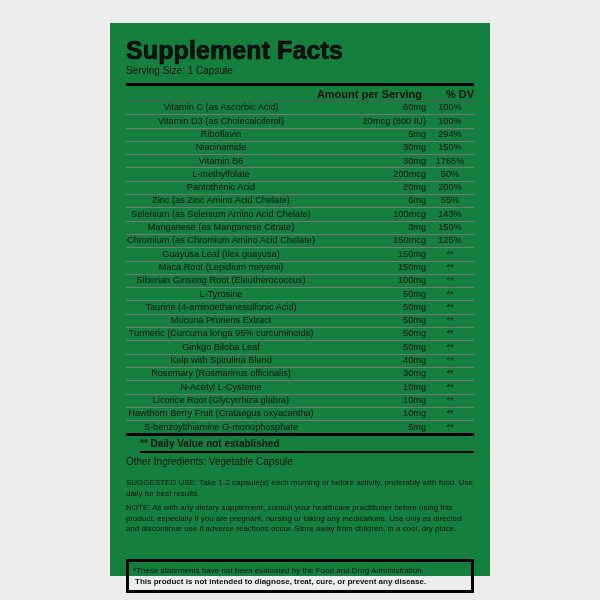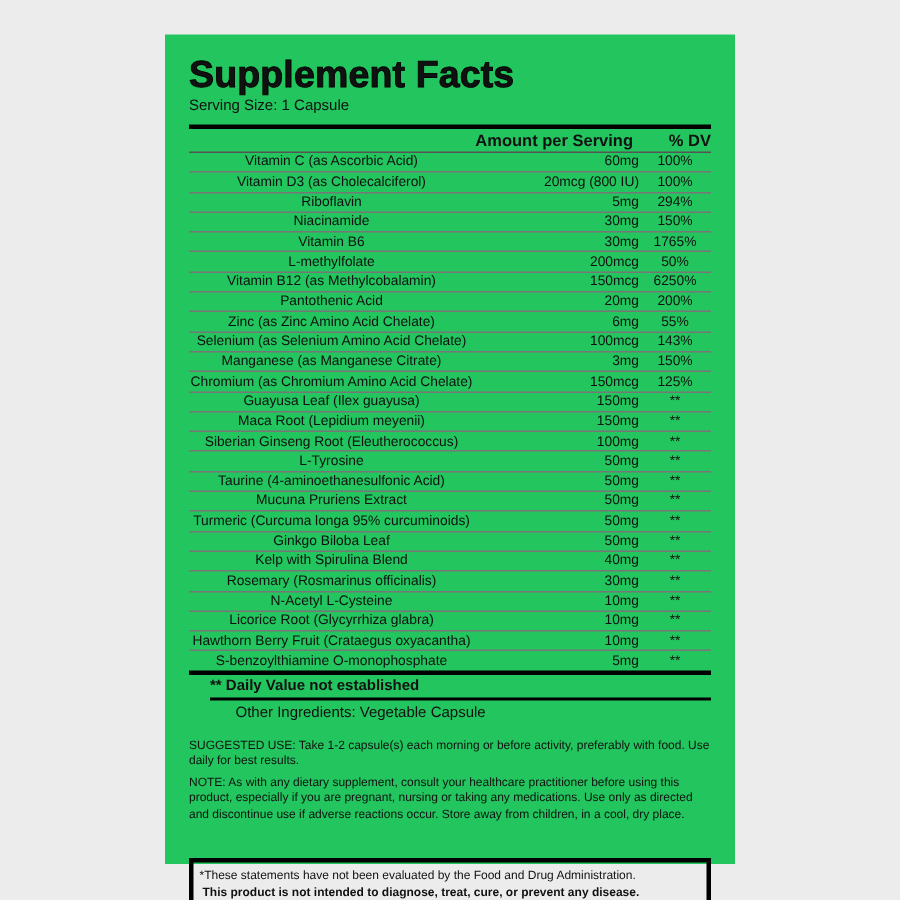--- a/index.html
+++ b/index.html
@@ -8,21 +8,21 @@
       background: #ececec;
       position: relative;
       font-family: "Liberation Sans", sans-serif;
       color: #111;
       overflow: hidden;
     }
     .card {
       position: absolute;
       left: 110px; top: 23px;
       width: 380px; height: 553px;
-      background: #22c55e;
+      background: #15803d;
       box-sizing: border-box;
       padding: 14px 16px 0 16px;
     }
     .title {
       font-family: "Liberation Sans", sans-serif;
       font-weight: 900;
       font-size: 25px;
       line-height: 26px;
       margin: 0 0 2px 0;
       letter-spacing: 0.1px;
@@ -65,21 +65,20 @@
       font-size: 10px;
       line-height: 13px;
       padding: 1px 0 1px 0;
       border-bottom: 2px solid #000;
       margin-left: 14px;
     }
     .other {
       font-size: 10px;
       line-height: 12px;
       padding: 3px 0 0 0;
-      margin-left: 31px;
     }
     .para {
       font-size: 8px;
       line-height: 10.5px;
       margin-top: 10px;
     }
     .para + .para { margin-top: 4px; }
     .disclaimer {
       margin-top: 24px;
       border: 3px solid #000;
@@ -130,25 +129,20 @@
           <td class="name">Vitamin B6</td>
           <td class="amt">30mg</td>
           <td class="dv">1765%</td>
         </tr>
         <tr>
           <td class="name">L-methylfolate</td>
           <td class="amt">200mcg</td>
           <td class="dv">50%</td>
         </tr>
         <tr>
-          <td class="name">Vitamin B12 (as Methylcobalamin)</td>
-          <td class="amt">150mcg</td>
-          <td class="dv">6250%</td>
-        </tr>
-        <tr>
           <td class="name">Pantothenic Acid</td>
           <td class="amt">20mg</td>
           <td class="dv">200%</td>
         </tr>
         <tr>
           <td class="name">Zinc (as Zinc Amino Acid Chelate)</td>
           <td class="amt">6mg</td>
           <td class="dv">55%</td>
         </tr>
         <tr>

